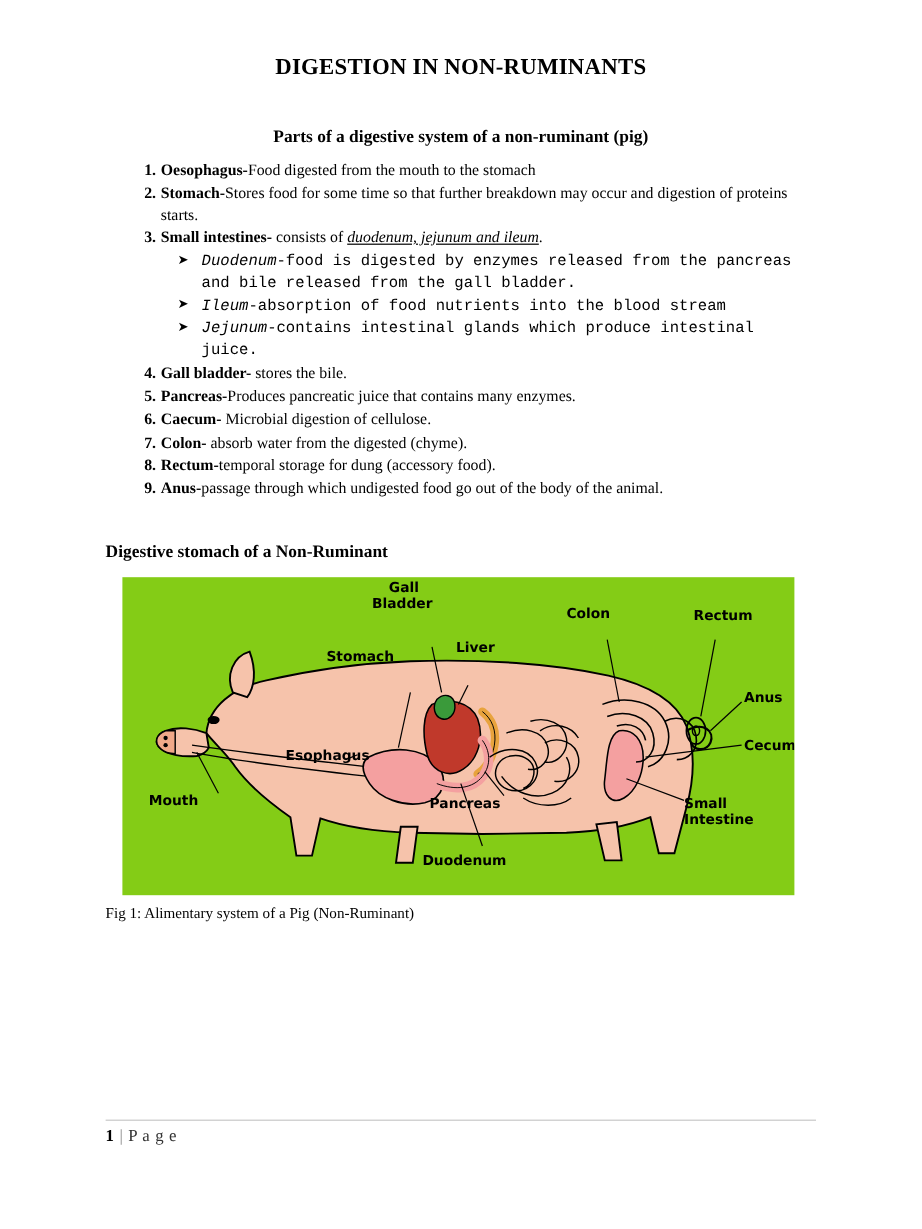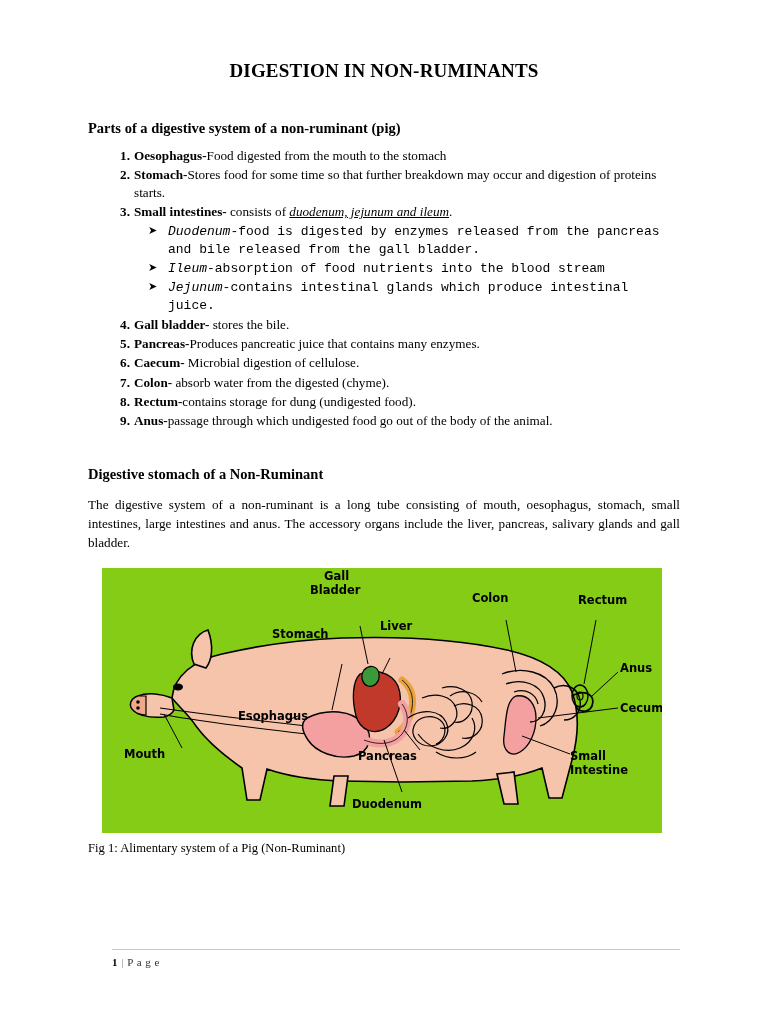--- a/index.html
+++ b/index.html
@@ -12,35 +12,36 @@
     height: 1024px;
     font-family: "Liberation Serif", serif;
     color: #000000;
     overflow: hidden;
   }
   .page {
     position: relative;
     width: 768px;
     height: 1024px;
     box-sizing: border-box;
-    padding: 60px 88px 0 88px;
+    padding: 46px 88px 0 88px;
   }
   .doc-title {
     text-align: center;
     font-size: 19px;
     font-weight: bold;
     letter-spacing: 0.2px;
     margin: 0 0 38px 0;
     font-family: "Liberation Serif", serif;
   }
   h2.section-head {
     font-size: 14.5px;
     font-weight: bold;
     margin: 0 0 10px 0;
     font-family: "Liberation Serif", serif;
+    text-align: center;
   }
   ol.parts-list {
     margin: 0 0 0 0;
     padding-left: 46px;
     list-style: none;
     counter-reset: part;
   }
   ol.parts-list > li {
     counter-increment: part;
     position: relative;
@@ -104,27 +105,26 @@
   }
   .figure-box svg { display: block; }
   .fig-caption {
     font-size: 12.6px;
     margin: 8px 0 0 0;
   }
   .footer {
     position: absolute;
     left: 88px;
     right: 88px;
-    bottom: 56px;
+    bottom: 68px;
     border-top: 1px solid #c8c8c8;
     padding-top: 6px;
-    font-size: 11px;
+    font-size: 14px;
     letter-spacing: 0.5px;
     color: #333;
-    margin-left: 24px;
   }
   .footer b { color: #000; }
   .footer .sep { color: #888; }
 </style>
 </head>
 <body>
 
 <div class="page">
 
   <div class="doc-title">DIGESTION IN NON-RUMINANTS</div>
@@ -158,30 +158,29 @@
     <li>
       <span class="term">Pancreas-</span><span>Produces pancreatic juice that contains many enzymes.</span>
     </li>
     <li>
       <span class="term">Caecum-</span><span> Microbial digestion of cellulose.</span>
     </li>
     <li>
       <span class="term">Colon-</span><span> absorb water from the digested (chyme).</span>
     </li>
     <li>
-      <span class="term">Rectum-</span><span>contains storage for dung (undigested food).</span>
+      <span class="term">Rectum-</span><span>temporal storage for dung (accessory food).</span>
     </li>
     <li>
       <span class="term">Anus-</span><span>passage through which undigested food go out of the body of the animal.</span>
     </li>
   </ol>
 
   <h2 class="process-head">Digestive stomach of a Non-Ruminant</h2>
 
-  <p class="body-para">The digestive system of a non-ruminant is a long tube consisting of mouth, oesophagus, stomach, small intestines, large intestines and anus. The accessory organs include the liver, pancreas, salivary glands and gall bladder.</p>
 
   <div class="figure-wrap">
     <div class="figure-box">
       <svg width="560" height="265" viewBox="0 0 560 265" xmlns="http://www.w3.org/2000/svg">
 
         <g>
           <path d="M70 130 C72 108 92 92 120 86 C150 79 190 72 240 70 C300 68 360 72 405 82 C440 90 462 104 470 124 C478 146 476 170 470 192 L460 230 L447 230 L440 200 C420 208 395 212 370 213 L300 214 L240 213 C210 212 185 208 165 201 L158 232 L145 232 L140 200 C120 186 104 172 94 158 C86 146 78 140 70 130 Z" fill="#f6c3ab" stroke="#000" stroke-width="1.6"></path>
 
           <path d="M70 130 C60 126 46 124 36 128 C28 131 26 138 32 143 C38 148 50 150 62 149 C66 148 70 146 72 142 Z" fill="#f6c3ab" stroke="#000" stroke-width="1.6"></path>
 

